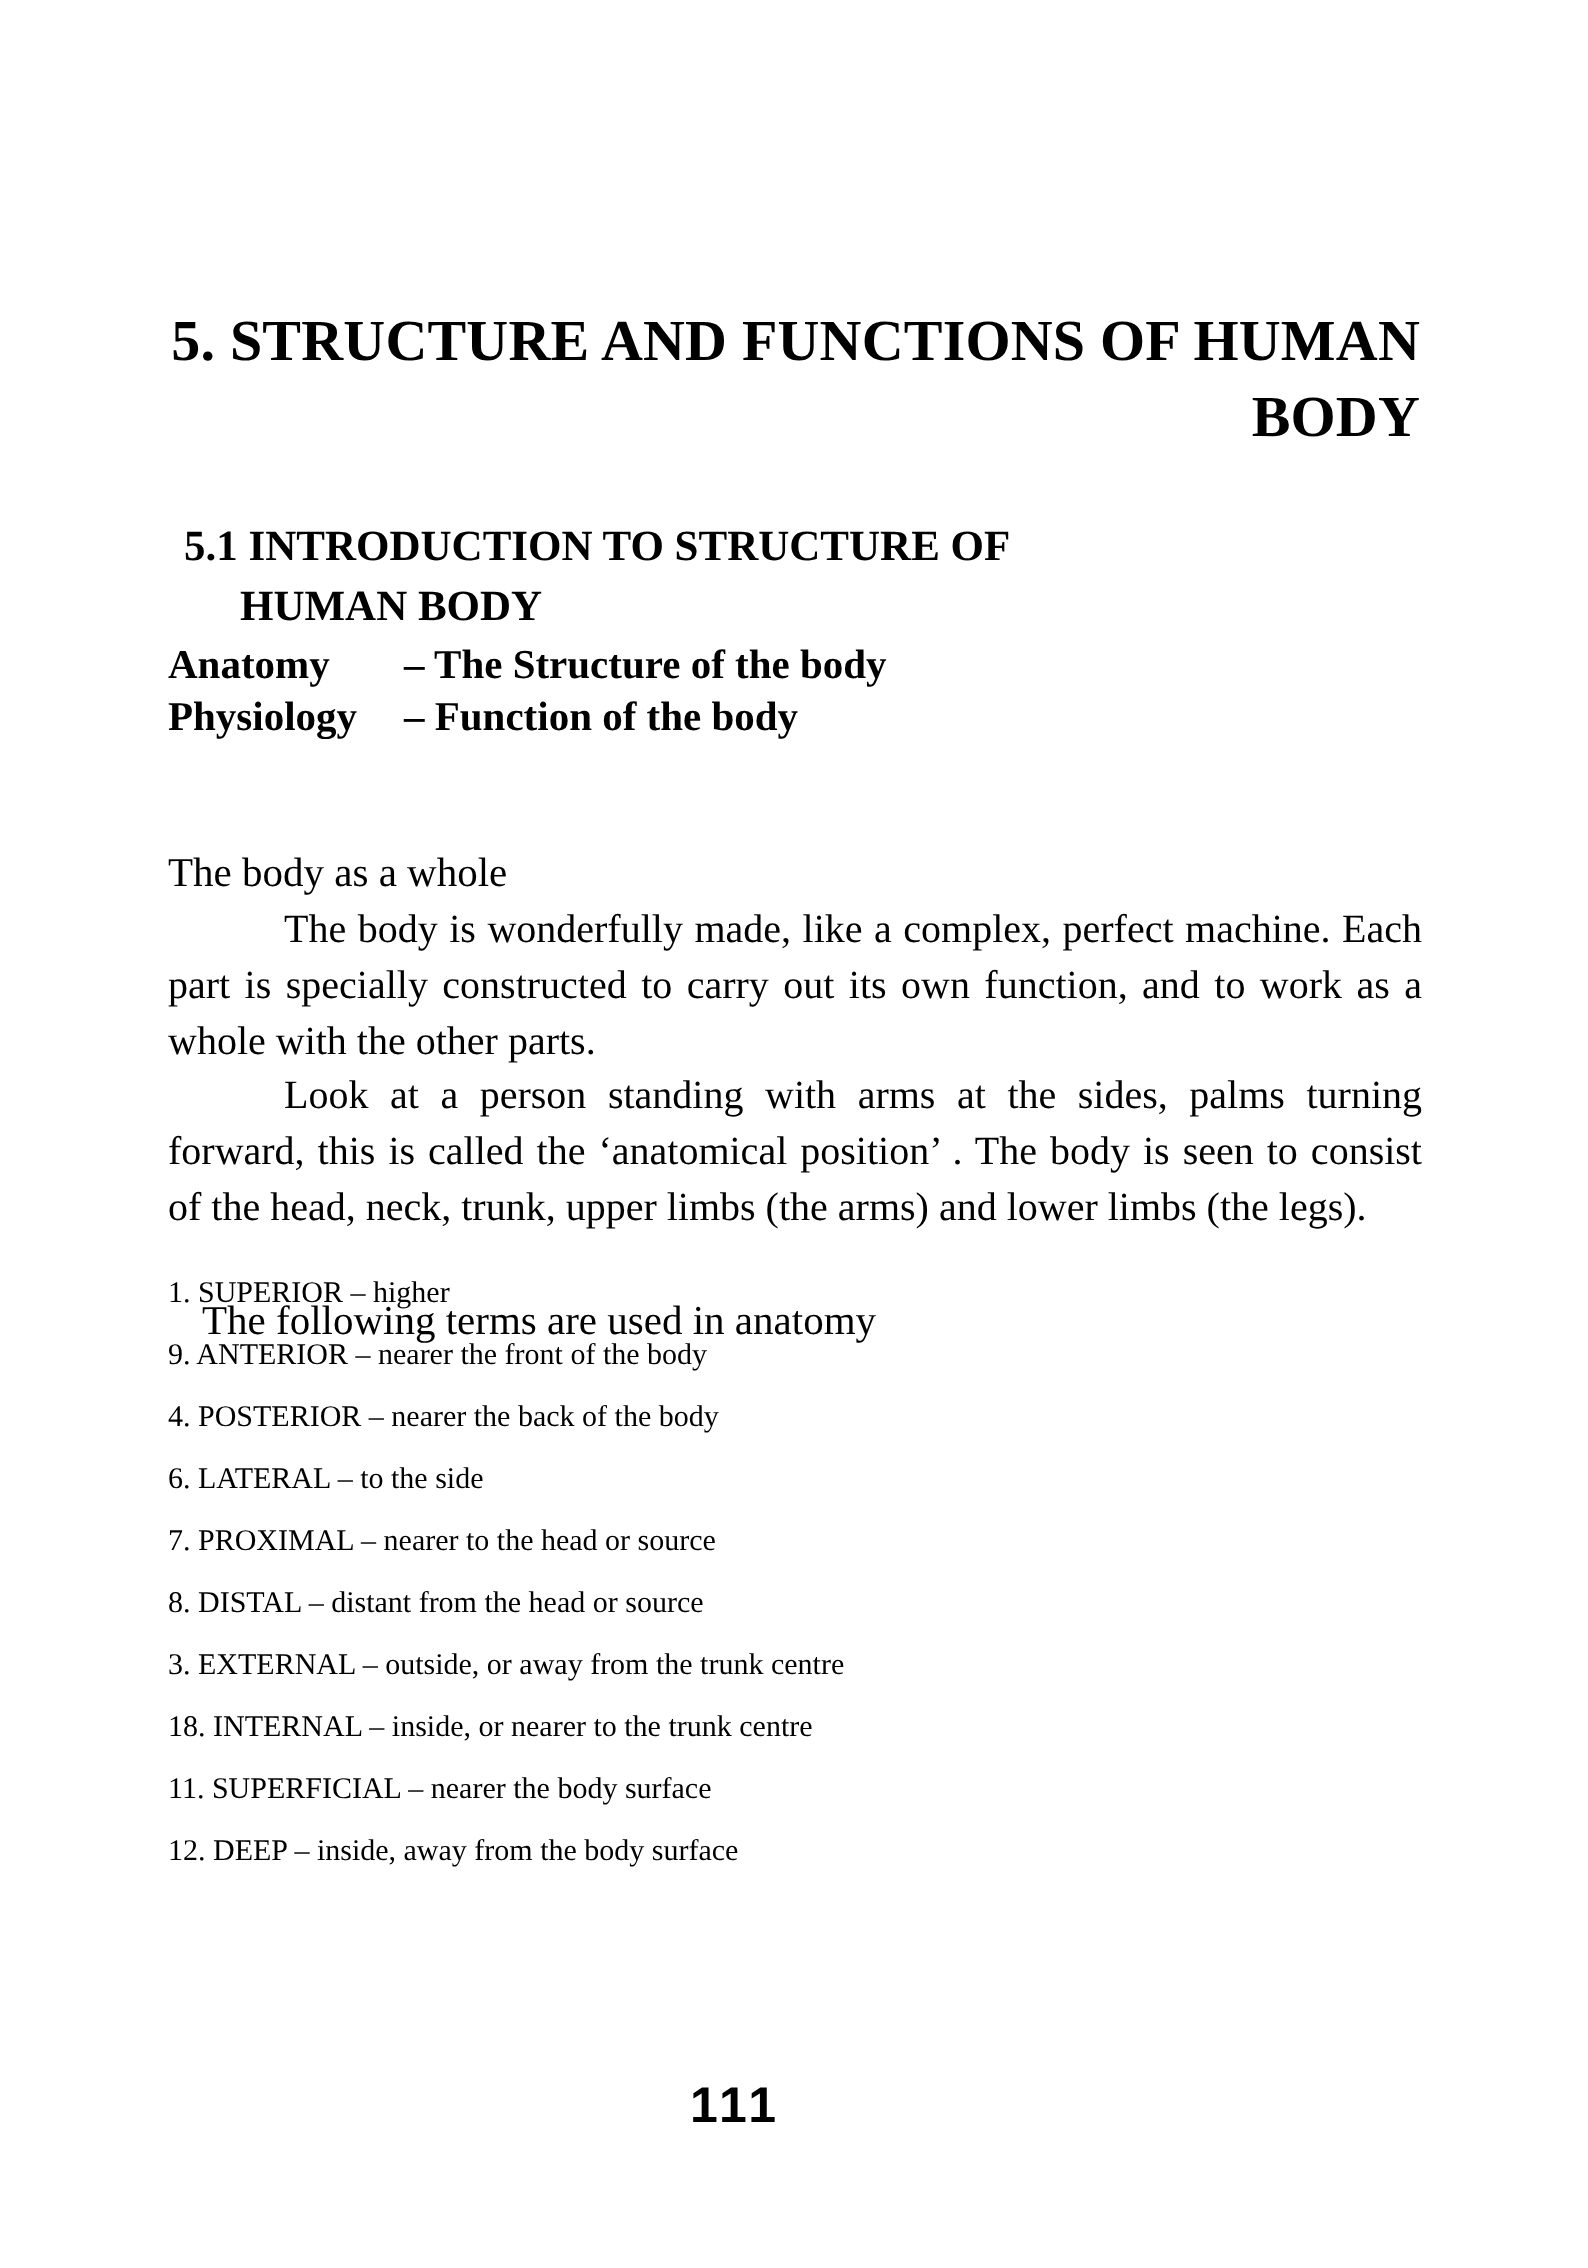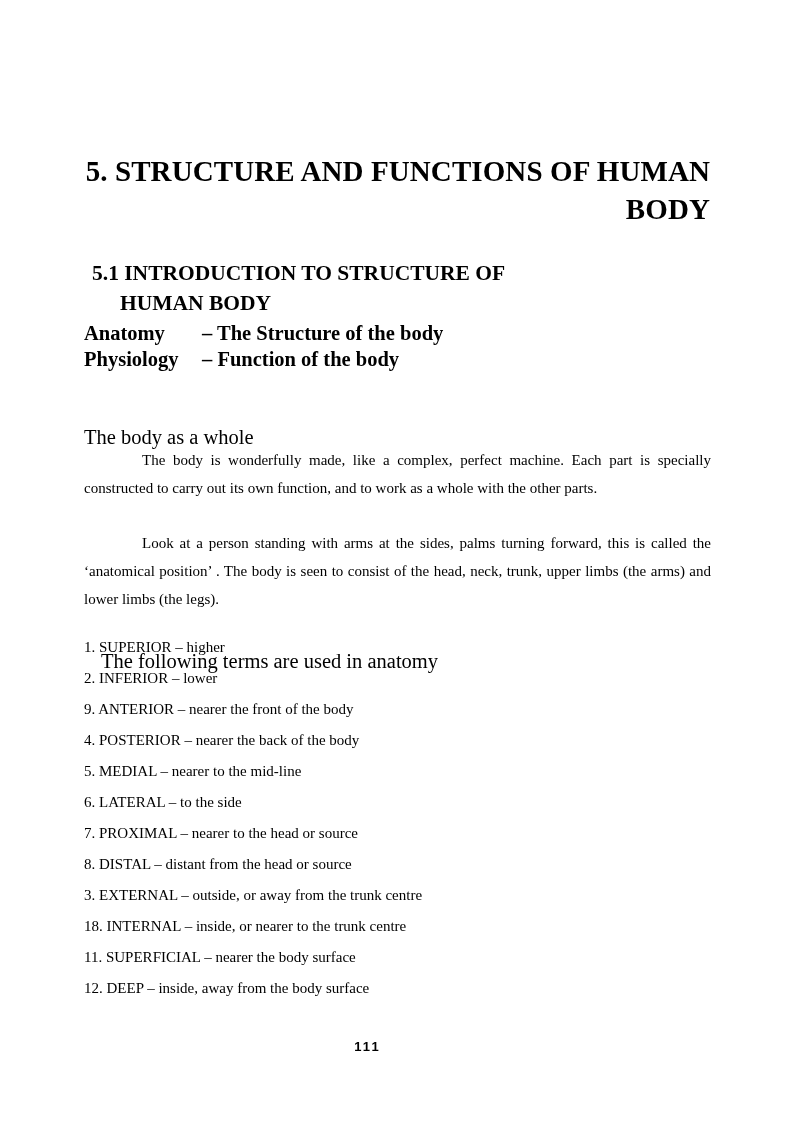--- a/index.html
+++ b/index.html
@@ -80,21 +80,21 @@
     line-height: 26px;
   }
   #subhead-body-as-whole { top: 403px; }
   #subhead-terms { top: 627px; margin-left: 17px; }
 
   
   .body-para {
     position: absolute;
     left: 84px;
     width: 627px;
-    font-size: 15px;
+    font-size: 20px;
     line-height: 28px;
     text-align: justify;
     text-justify: inter-word;
     text-indent: 58px;
     hyphens: none;
   }
   #para-1 { top: 431px; }
   #para-2 { top: 514px; }
 
   
@@ -115,21 +115,21 @@
 
   
   .page-number {
     position: absolute;
     left: 0;
     top: 1039px;
     width: 735px;
     text-align: center;
     font-family: "Liberation Sans", "DejaVu Sans", sans-serif;
     font-weight: bold;
-    font-size: 13px;
+    font-size: 25px;
     letter-spacing: 2px;
   }
 </style>
 </head>
 <body>
 
 <div class="page">
 
   <h1 class="chapter-title">5. STRUCTURE AND FUNCTIONS OF HUMAN BODY</h1>
 
@@ -146,24 +146,22 @@
   <h3 class="subhead" id="subhead-body-as-whole">The body as a whole</h3>
 
   <p class="body-para" id="para-1">The body is wonderfully made, like a complex, perfect machine. Each part is specially constructed to carry out its own function, and to work as a whole with the other parts.</p>
 
   <p class="body-para" id="para-2">Look at a person standing with arms at the sides, palms turning forward, this is called the ‘anatomical position’ . The body is seen to consist of the head, neck, trunk, upper limbs (the arms) and lower limbs (the legs).</p>
 
   <h3 class="subhead" id="subhead-terms">The following terms are used in anatomy</h3>
 
   <ul class="term-list">
     <li>1. SUPERIOR – higher</li>
-    <li>2. INFERIOR – lower</li>
     <li>9. ANTERIOR – nearer the front of the body</li>
     <li>4. POSTERIOR – nearer the back of the body</li>
-    <li>5. MEDIAL – nearer to the mid-line</li>
     <li>6. LATERAL – to the side</li>
     <li>7. PROXIMAL – nearer to the head or source</li>
     <li>8. DISTAL – distant from the head or source</li>
     <li>3. EXTERNAL – outside, or away from the trunk centre</li>
     <li>18. INTERNAL – inside, or nearer to the trunk centre</li>
     <li>11. SUPERFICIAL – nearer the body surface</li>
     <li>12. DEEP – inside, away from the body surface</li>
   </ul>
 
   <div class="page-number">111</div>

